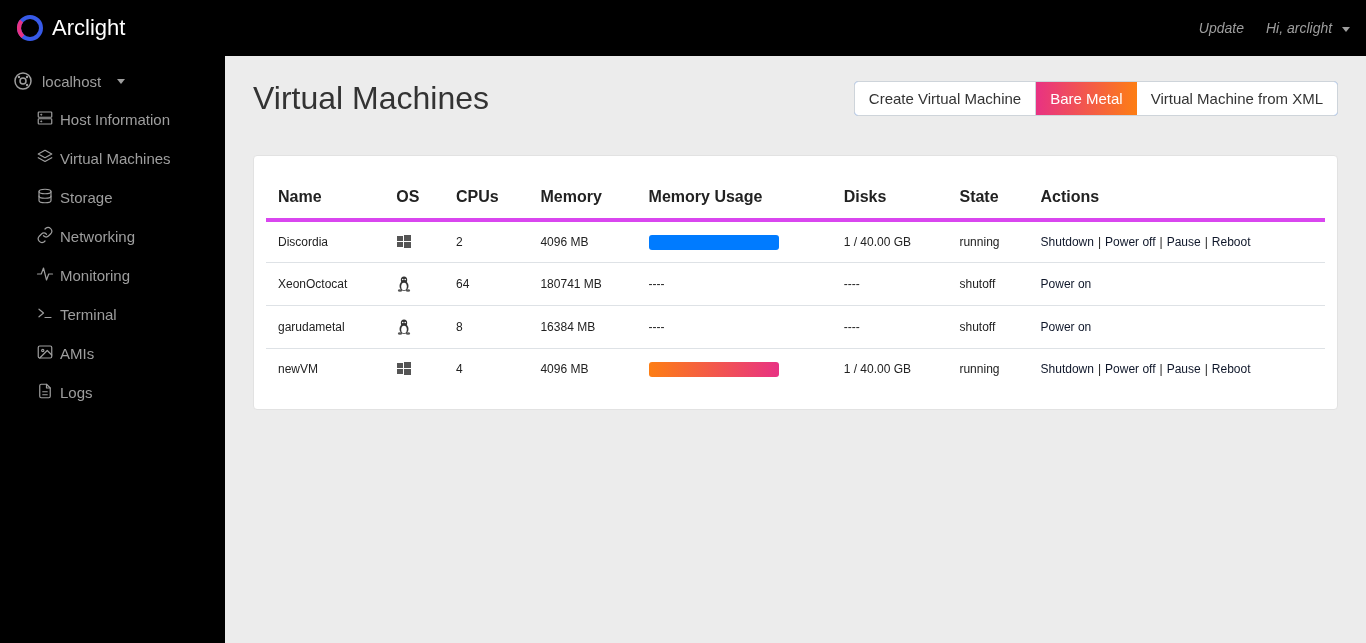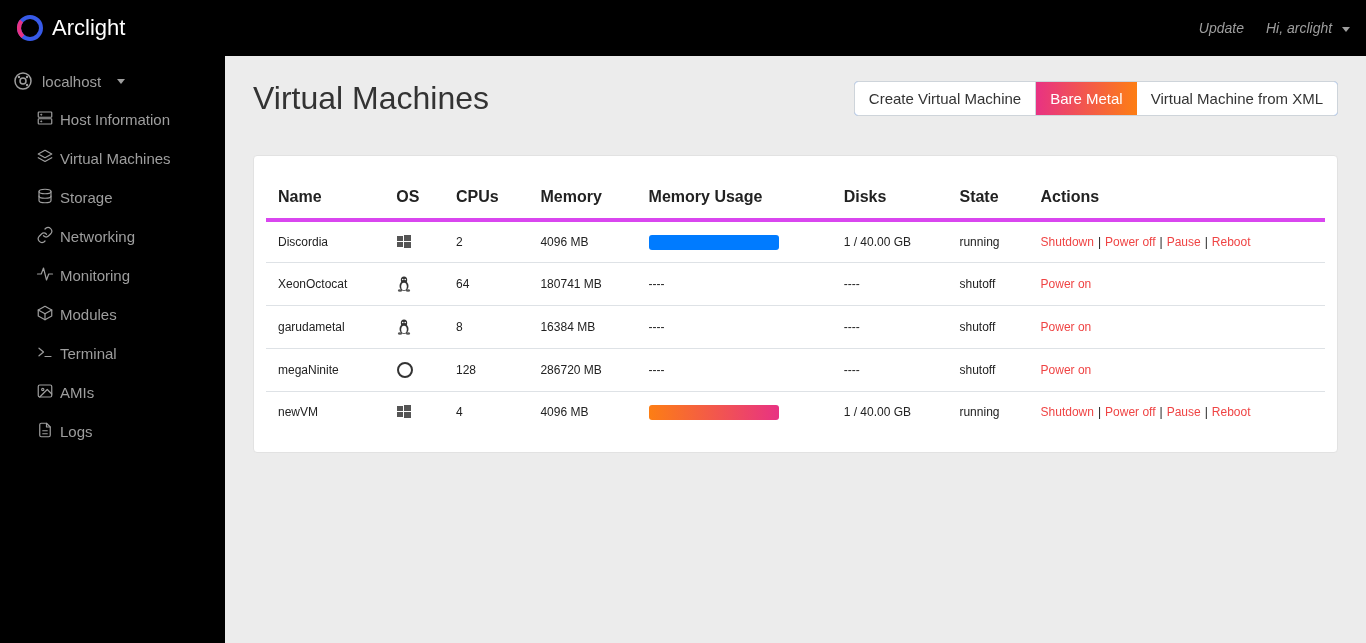--- a/index.html
+++ b/index.html
@@ -147,21 +147,21 @@
 td { font-size: 12px; color: #222; }
 .os-cell svg { vertical-align: middle; }
 .mem-bar {
   height: 15px;
   border-radius: 3px;
   width: 130px;
 }
 .mem-bar.blue { background: #007bff; }
 .mem-bar.grad { background: linear-gradient(90deg, #fd7e14 0%, #e83283 100%); }
 .actions a {
-  color: #ef4444;
+  color: #0f172a;
   text-decoration: none;
   cursor: pointer;
 }
 .actions .sep { color: #222; padding: 0 4px; }
 .dash { color: #222; }
 </style>
 </head>
 <body>
 
 <div class="topbar">
@@ -224,28 +224,20 @@
               <path d="M10 13a5 5 0 0 0 7 0l3-3a5 5 0 0 0-7-7l-1 1" stroke="#9e9e9e" stroke-width="1.6" fill="none" stroke-linecap="round" stroke-linejoin="round"></path>
               <path d="M14 11a5 5 0 0 0-7 0l-3 3a5 5 0 0 0 7 7l1-1" stroke="#9e9e9e" stroke-width="1.6" fill="none" stroke-linecap="round" stroke-linejoin="round"></path>
             </svg></span>
           <span>Networking</span>
         </div>
         <div class="nav-item">
           <span><svg viewBox="0 0 24 24">
               <polyline points="2 12 7 12 10 4 14 20 17 12 22 12" stroke="#9e9e9e" stroke-width="1.6" fill="none" stroke-linecap="round" stroke-linejoin="round"></polyline>
             </svg></span>
           <span>Monitoring</span>
-        </div>
-        <div class="nav-item">
-          <span><svg viewBox="0 0 24 24">
-              <path d="M12 3l9 5v8l-9 5-9-5V8l9-5z" stroke="#9e9e9e" stroke-width="1.6" fill="none" stroke-linecap="round" stroke-linejoin="round"></path>
-              <polyline points="3 8 12 13 21 8" stroke="#9e9e9e" stroke-width="1.6" fill="none" stroke-linecap="round" stroke-linejoin="round"></polyline>
-              <line x1="12" y1="13" x2="12" y2="21" stroke="#9e9e9e" stroke-width="1.6" fill="none" stroke-linecap="round" stroke-linejoin="round"></line>
-            </svg></span>
-          <span>Modules</span>
         </div>
         <div class="nav-item">
           <span><svg viewBox="0 0 24 24">
               <polyline points="4 7 10 12 4 17" stroke="#9e9e9e" stroke-width="1.6" fill="none" stroke-linecap="round" stroke-linejoin="round"></polyline>
               <line x1="12" y1="18" x2="20" y2="18" stroke="#9e9e9e" stroke-width="1.6" fill="none" stroke-linecap="round" stroke-linejoin="round"></line>
             </svg></span>
           <span>Terminal</span>
         </div>
         <div class="nav-item">
           <span><svg viewBox="0 0 24 24">
@@ -339,32 +331,20 @@
                     <ellipse cx="12" cy="15.5" rx="2.2" ry="1.3" fill="#555"></ellipse>
                   </svg></span></td>
     <td>8</td>
     <td>16384 MB</td>
     <td><span class="dash">----</span></td>
     <td>----</td>
     <td>shutoff</td>
     <td class="actions"><a>Power on</a></td>
   </tr>
             <tr>
-    <td>megaNinite</td>
-    <td class="os-cell"><span><svg width="18" height="18" viewBox="0 0 18 18">
-                    <circle cx="9" cy="9" r="7" fill="none" stroke="#333" stroke-width="2"></circle>
-                  </svg></span></td>
-    <td>128</td>
-    <td>286720 MB</td>
-    <td><span class="dash">----</span></td>
-    <td>----</td>
-    <td>shutoff</td>
-    <td class="actions"><a>Power on</a></td>
-  </tr>
-            <tr>
     <td>newVM</td>
     <td class="os-cell"><span><svg width="16" height="16" viewBox="0 0 16 16">
                     <rect x="1" y="2" width="6" height="5" fill="#555"></rect>
                     <rect x="8" y="1" width="7" height="6" fill="#555"></rect>
                     <rect x="1" y="8" width="6" height="5" fill="#555"></rect>
                     <rect x="8" y="8" width="7" height="6" fill="#555"></rect>
                   </svg></span></td>
     <td>4</td>
     <td>4096 MB</td>
     <td>

